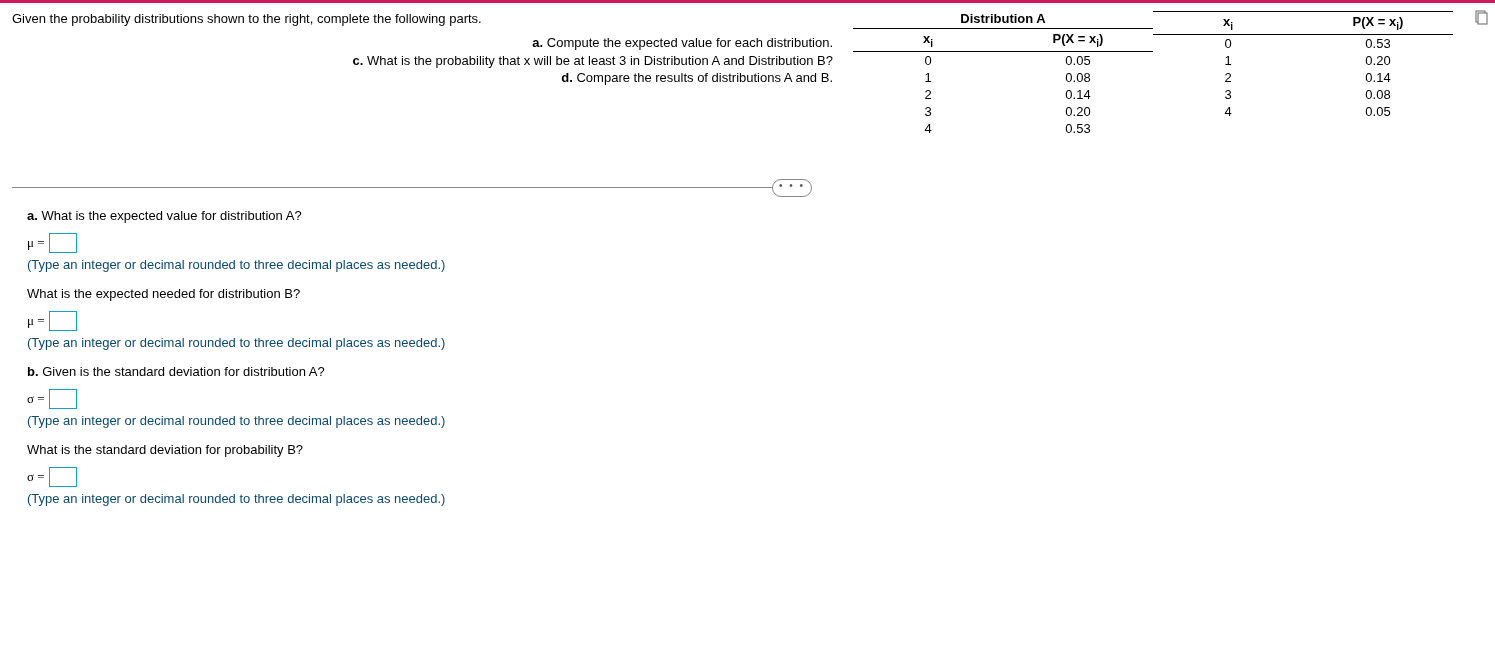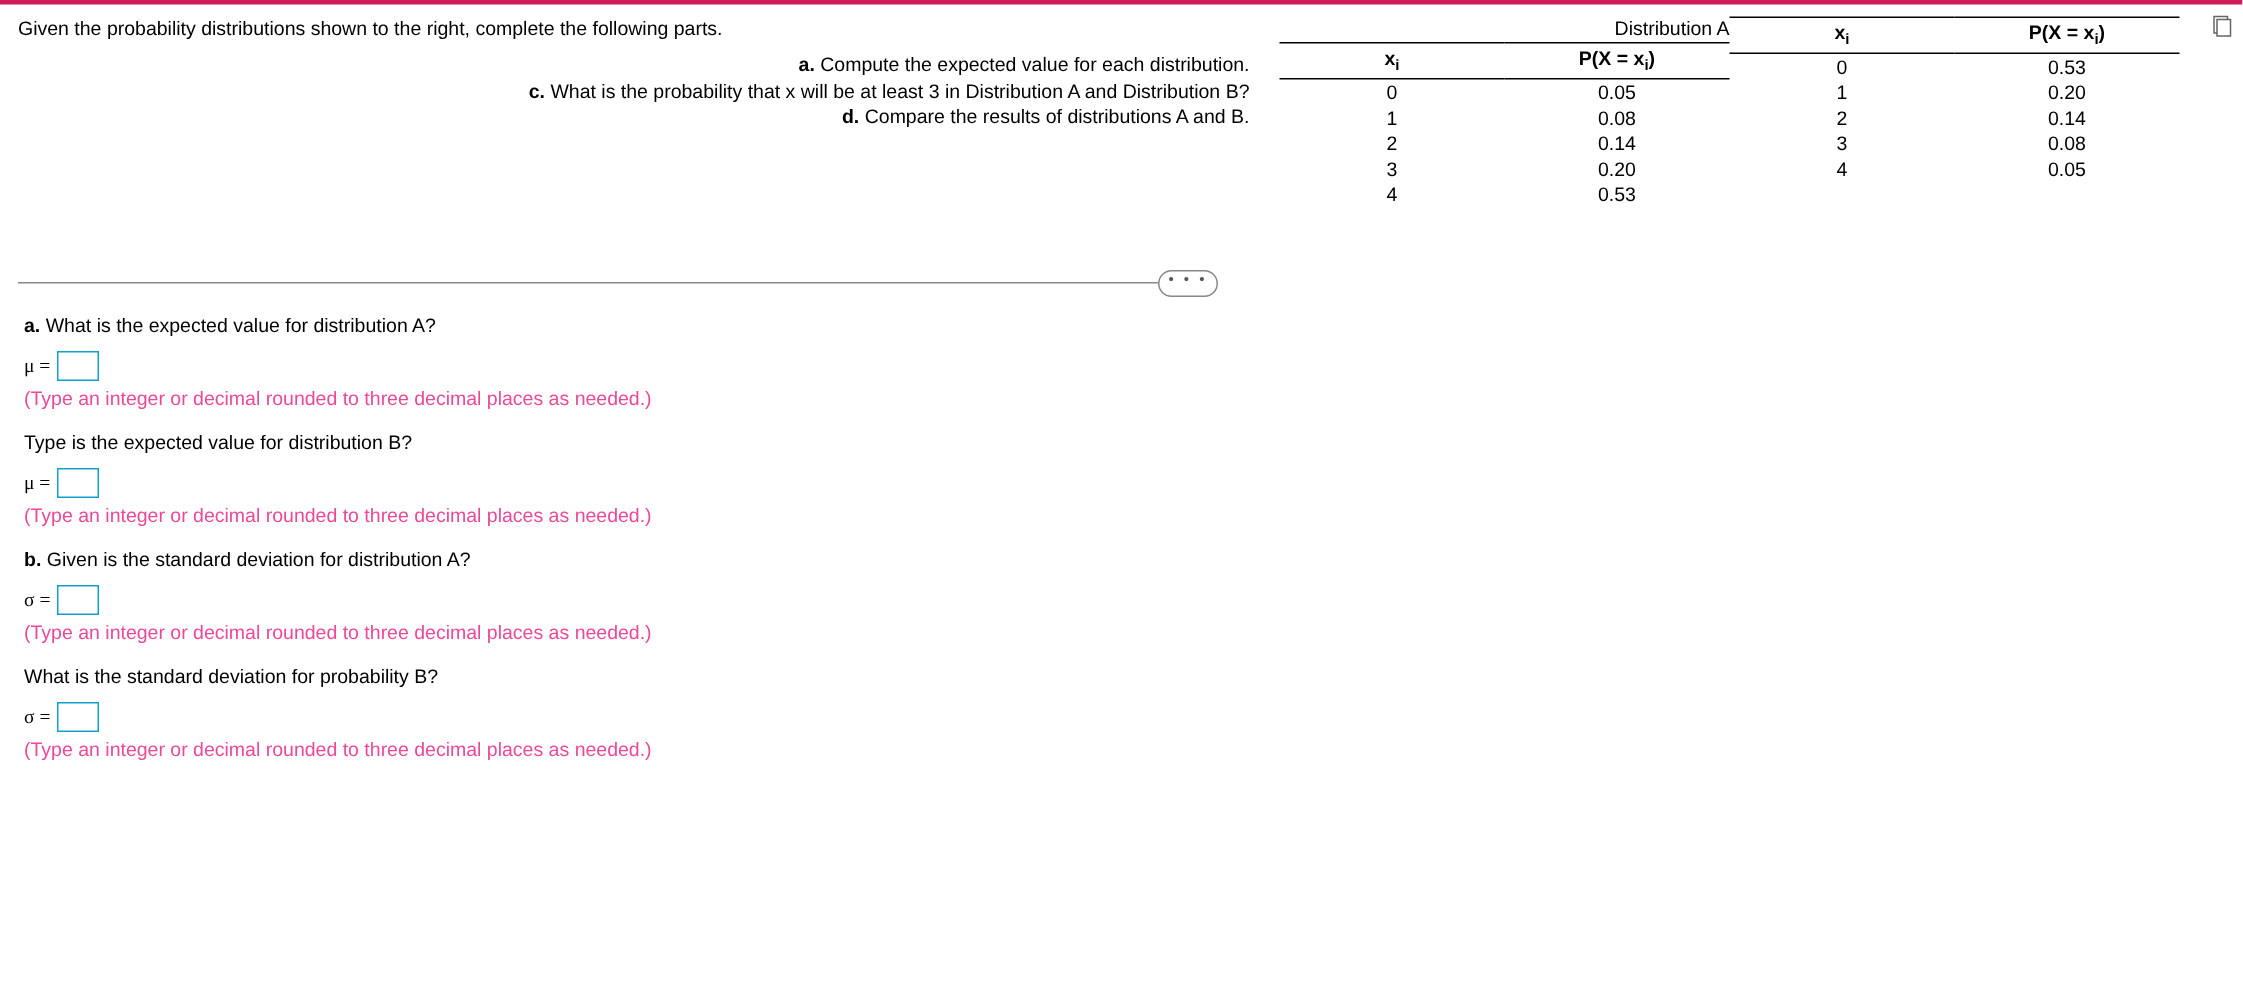--- a/index.html
+++ b/index.html
@@ -35,22 +35,22 @@
   .parts-list .pl { font-weight: bold; }
   .right {
     display: flex;
     gap: 0;
     padding-right: 30px;
   }
   .dist-block {
     width: 300px;
   }
   .dist-title {
-    font-weight: normal;
-    text-align: right;
+    font-weight: bold;
+    text-align: center;
     padding-bottom: 2px;
   }
   .dist-table {
     width: 100%;
     border-collapse: collapse;
   }
   .dist-table th {
     font-weight: bold;
     border-top: 1px solid #000;
     border-bottom: 1px solid #000;
@@ -78,21 +78,21 @@
     border-radius: 10px;
     background: #fff;
     text-align: center;
     line-height: 12px;
     font-size: 10px;
     color: #555;
     letter-spacing: 2px;
     cursor: pointer;
   }
   .qsection {
-    padding: 0 12px 20px 16px;
+    padding: 0 12px 20px 27px;
   }
   .qline {
     margin: 14px 0 8px 0;
   }
   .qline .pl { font-weight: bold; }
   .eqline {
     margin: 10px 0 4px 0;
     display: flex;
     align-items: center;
     gap: 4px;
@@ -100,21 +100,21 @@
   .eqline .sym {
     font-family: 'Times New Roman', serif;
   }
   .inputbox {
     width: 28px;
     height: 20px;
     border: 1px solid #10a0d0;
     background: #fff;
   }
   .hint {
-    color: #ec4899;
+    color: #0c4a6e;
     font-size: 13px;
     margin-bottom: 10px;
   }
   .copy-icon {
     position: absolute;
     top: 10px;
     right: 6px;
     width: 16px;
     height: 16px;
     cursor: pointer;
@@ -218,21 +218,21 @@
 <div class="qsection">
   <div class="qline">
     <span class="pl">a.</span> <span>What is the expected value for distribution A?</span>
   </div>
   <div class="eqline">
     <span class="sym">μ =</span>
     <input class="inputbox" type="text" style="">
   </div>
   <div class="hint">(Type an integer or decimal rounded to three decimal places as needed.)</div>
 
-  <div class="qline">Type is the expected value for distribution B?</div>
+  <div class="qline">What is the expected needed for distribution B?</div>
   <div class="eqline">
     <span class="sym">μ =</span>
     <input class="inputbox" type="text" style="">
   </div>
   <div class="hint">(Type an integer or decimal rounded to three decimal places as needed.)</div>
 
   <div class="qline">
     <span class="pl">b.</span> <span>Given is the standard deviation for distribution A?</span>
   </div>
   <div class="eqline">

